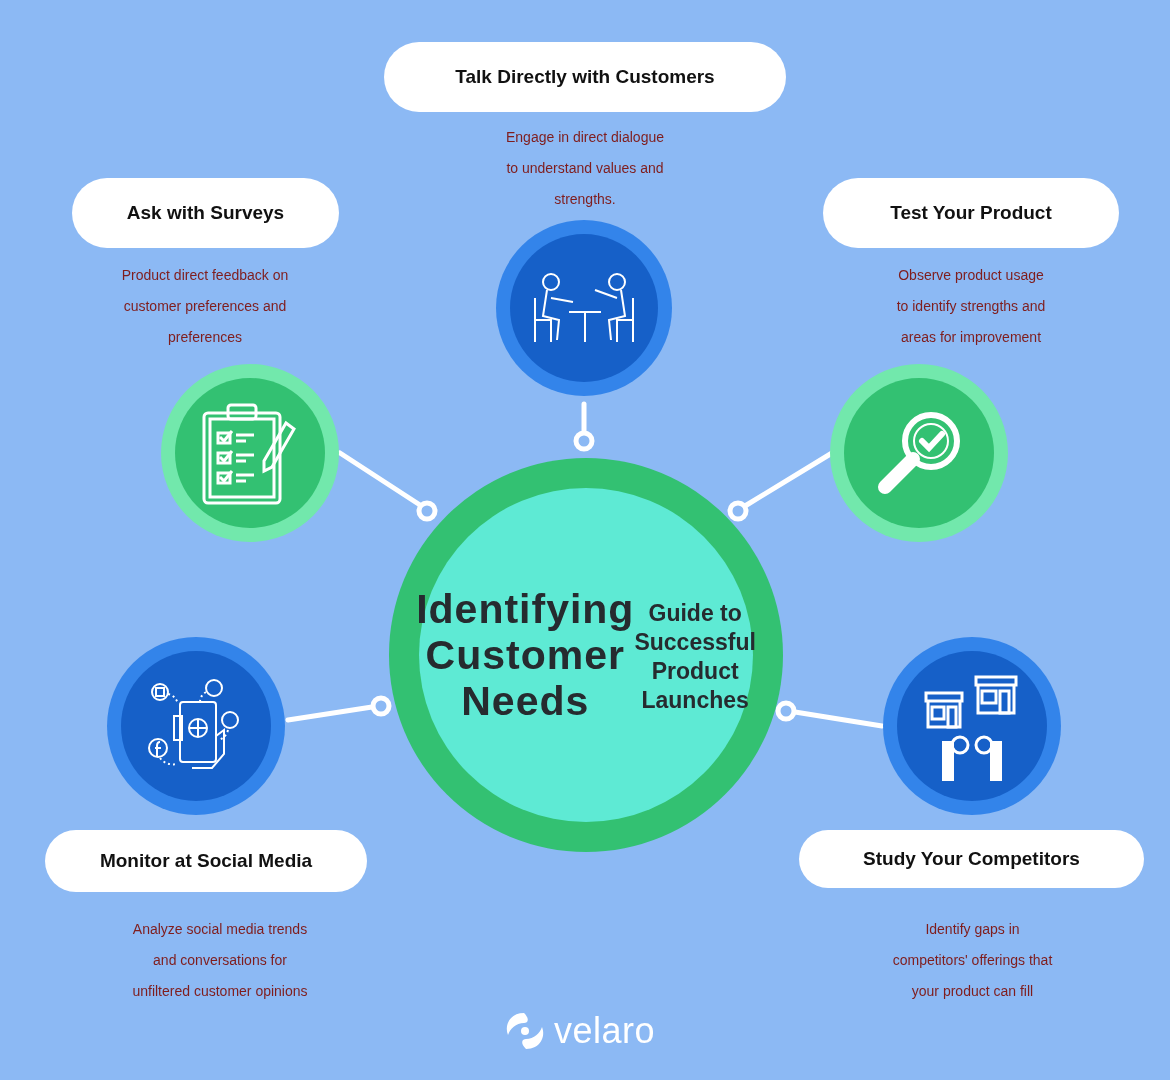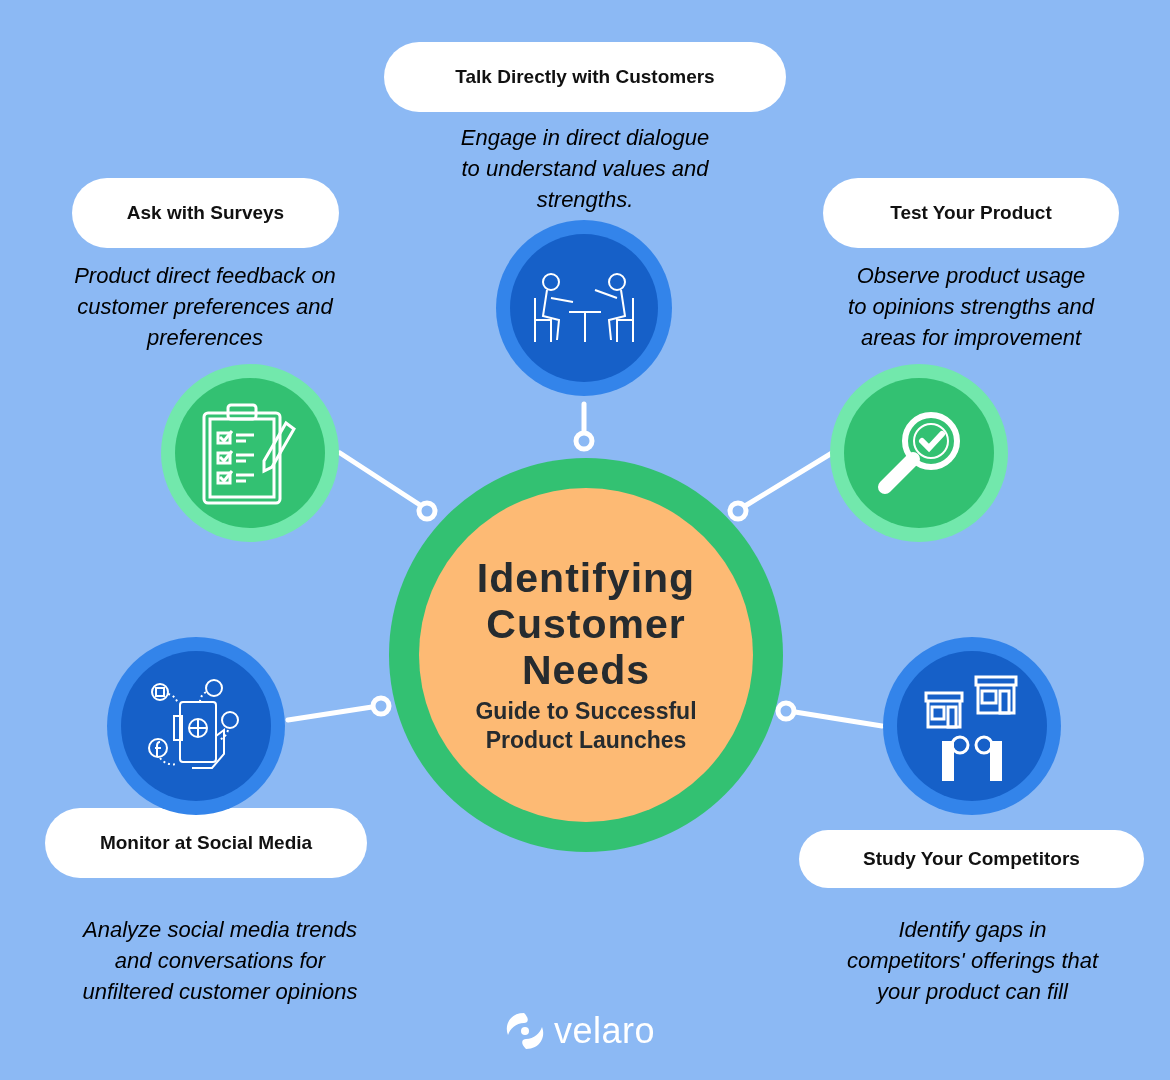--- a/index.html
+++ b/index.html
@@ -1,27 +1,27 @@
 <!DOCTYPE html>
 <html><head>
 <meta charset="utf-8">
 <style>
   html, body { margin:0; padding:0; }
   body { width:1170px; height:1080px; background:#8cb9f4; position:relative; overflow:hidden; font-family:"Liberation Sans", sans-serif; }
   .pill { position:absolute; background:#fff; border-radius:40px; display:flex; align-items:center; justify-content:center; font-weight:bold; font-size:19px; color:#111; white-space:nowrap; }
-  .desc { position:absolute; text-align:center; font-size:22px; line-height:31px; color:#000000;font-style:italic; }
+  .desc { position:absolute; text-align:center; font-size:14px; line-height:31px; color:#7f1d1d; }
   .node { position:absolute; border-radius:50%; display:flex; align-items:center; justify-content:center; }
   .node.green { background:#72e8ac; }
   .node.green .inner { background:#33c172; }
   .node.blue { background:#3384ea; }
   .node.blue .inner { background:#1660c8; }
   .node .inner { border-radius:50%; display:flex; align-items:center; justify-content:center; }
   svg.lines { position:absolute; left:0; top:0; }
   .center { position:absolute; left:389px; top:458px; width:394px; height:394px; border-radius:50%; background:#33c172; display:flex; align-items:center; justify-content:center; }
-  .center .core { width:334px; height:334px; border-radius:50%; background:#fdba74; display:flex; flex-direction:column; align-items:center; justify-content:center; text-align:center; }
+  .center .core { width:334px; height:334px; border-radius:50%; background:#5eead4; display:flex; flex-direction:row; align-items:center; justify-content:center; text-align:center; }
   .title { font-weight:bold; font-size:41px; line-height:46px; color:#262b2f; letter-spacing:1px; }
   .subtitle { font-weight:bold; font-size:23px; line-height:29px; color:#262b2f; margin-top:4px; }
   .logo { position:absolute; left:502px; top:1010px; display:flex; align-items:center; gap:6px; }
   .logo-text { color:#fff; font-size:36px; letter-spacing:0.5px; }
 </style>
 </head>
 <body>
 
 <svg class="lines" width="1170" height="1080">
   <g stroke="#fff" stroke-width="5" fill="none" stroke-linecap="round">
@@ -88,35 +88,35 @@
       <path d="M86 22 L94 28 L72 66 L64 70 L64 60 Z"></path>
     </svg>
   </div>
 </div>
 
 <div class="pill" style="left:823px;top:178px;width:296px;height:70px;">
   <span>Test Your Product</span>
 </div>
 <div class="desc" style="left:806px;top:260px;width:330px;">
   <div>Observe product usage</div>
-  <div>to opinions strengths and</div>
+  <div>to identify strengths and</div>
   <div>areas for improvement</div>
 </div>
 <div class="node green" style="left:830px;top:364px;width:178px;height:178px;">
   <div class="inner" style="width:150px;height:150px;">
     <svg width="100" height="100" viewBox="0 0 100 100">
       <circle cx="62" cy="38" r="26" fill="none" stroke="#fff" stroke-width="6"></circle>
       <circle cx="62" cy="38" r="17" fill="none" stroke="#fff" stroke-width="2"></circle>
       <path d="M53 38 l7 7 l13 -14" fill="none" stroke="#fff" stroke-width="6" stroke-linecap="round"></path>
       <path d="M44 56 L16 84" stroke="#fff" stroke-width="14" stroke-linecap="round"></path>
     </svg>
   </div>
 </div>
 
-<div class="pill" style="left:45px;top:808px;width:322px;height:70px;text-align:center;">
+<div class="pill" style="left:45px;top:830px;width:322px;height:62px;text-align:center;">
   <span>Monitor at Social Media</span>
 </div>
 <div class="desc" style="left:30px;top:914px;width:380px;">
   <div>Analyze social media trends</div>
   <div>and conversations for</div>
   <div>unfiltered customer opinions</div>
 </div>
 <div class="node blue" style="left:107px;top:637px;width:178px;height:178px;">
   <div class="inner" style="width:150px;height:150px;">
     <svg width="100" height="100" viewBox="0 0 100 100" fill="none" stroke="#fff" stroke-width="2">

